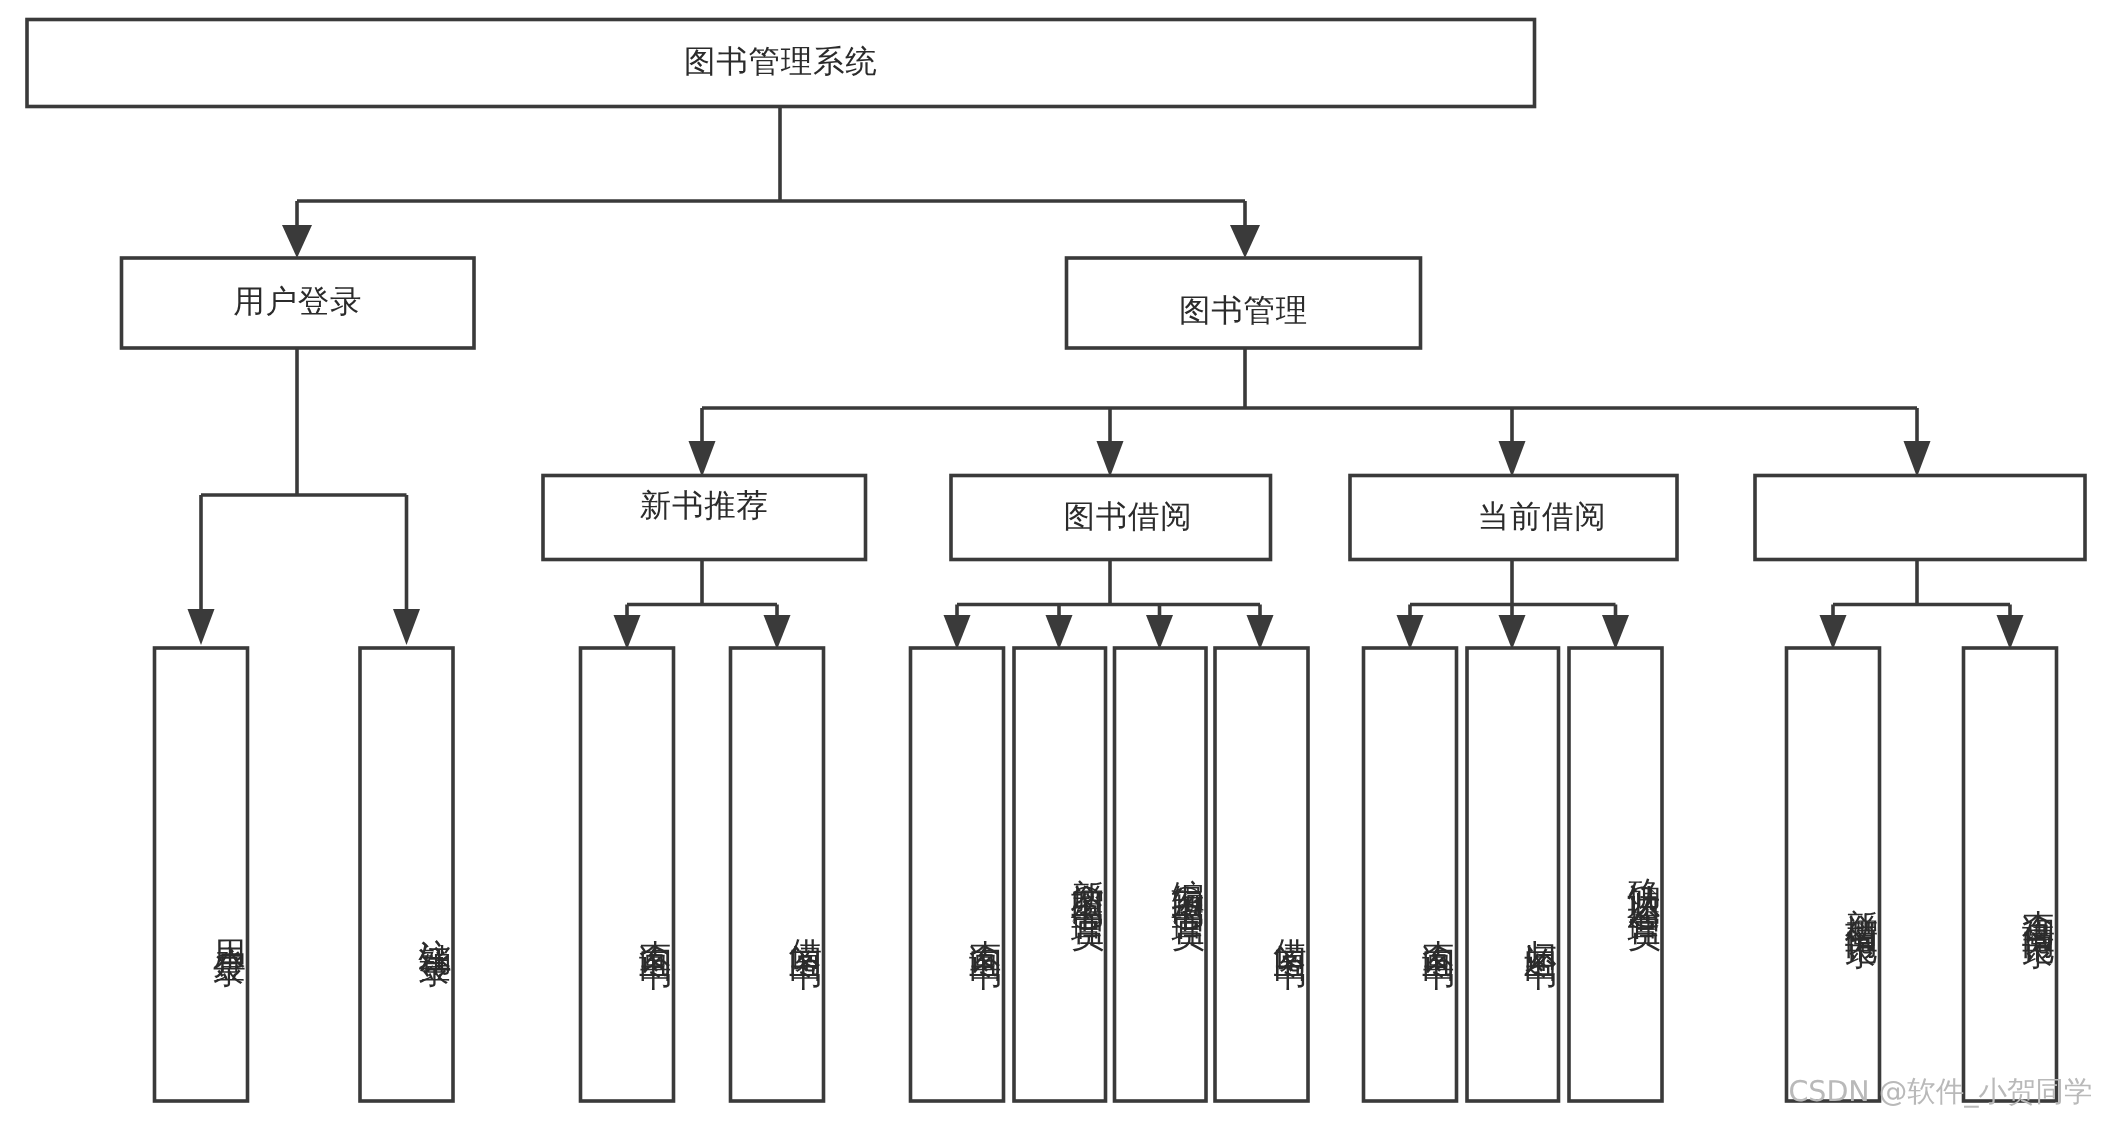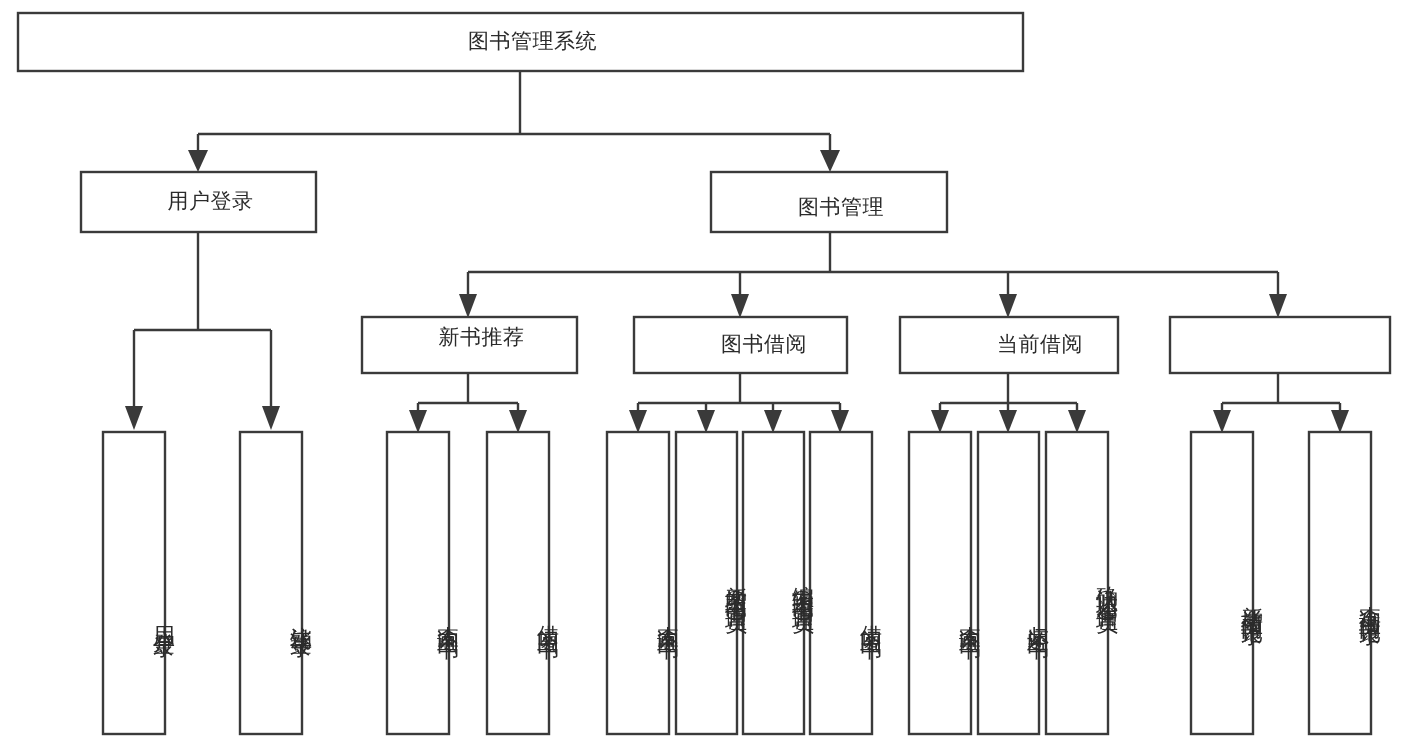--- a/index.html
+++ b/index.html
@@ -42,21 +42,20 @@
   }
   .node-label {
     position: absolute;
     display: flex;
     align-items: center;
     justify-content: center;
     color: #2b2b2b;
     font-family: "DejaVu Sans", "Liberation Sans", sans-serif;
     pointer-events: none;
     box-sizing: border-box;
-    margin-left: 12px;
   }
   .node-label.horizontal {
     font-size: 21px;
     letter-spacing: 0.5px;
     line-height: 1.1;
   }
   .node-label.vertical {
     writing-mode: vertical-rl;
     text-orientation: upright;
     font-size: 22px;
@@ -213,14 +212,15 @@
   <div class="node-label vertical tall" style="left:743px; top:436px; width:61px; height:296px;">编辑图书（管理员）</div>
   <div class="node-label vertical" style="left:810px; top:492px; width:62px; height:242px;">借阅图书</div>
 
   <div class="node-label vertical" style="left:909px; top:492px; width:62px; height:242px;">查询图书</div>
   <div class="node-label vertical" style="left:978px; top:492px; width:61px; height:242px;">归还图书</div>
   <div class="node-label vertical tall" style="left:1046px; top:436px; width:62px; height:296px;">确认归还（管理员）</div>
 
   <div class="node-label vertical" style="left:1191px; top:460px; width:62px; height:274px;">新增借阅记录</div>
   <div class="node-label vertical" style="left:1309px; top:460px; width:62px; height:274px;">查询借阅记录</div>
 
+  <div class="watermark">CSDN @软件_小贺同学</div>
 
 </div>
 
 </body></html>

